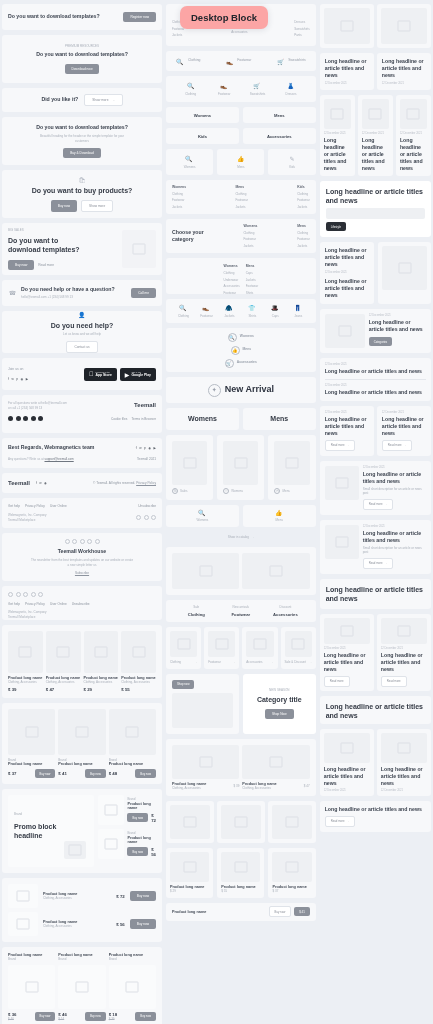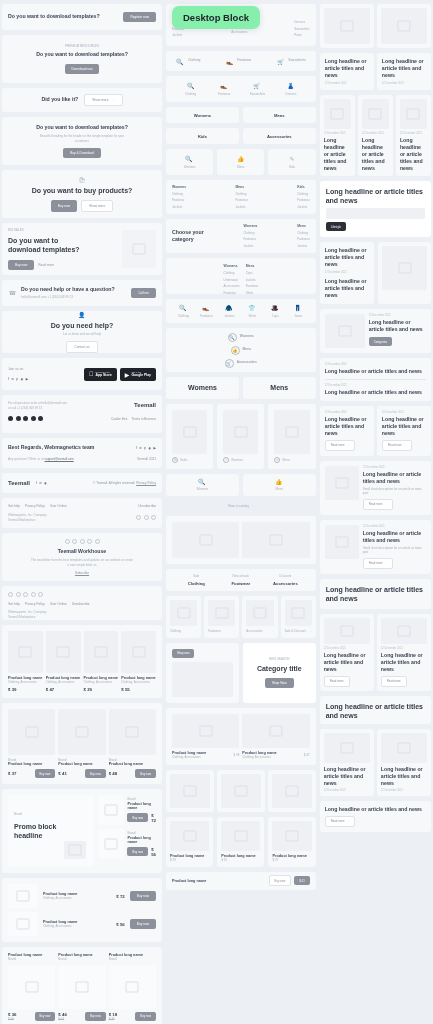--- a/index.html
+++ b/index.html
@@ -66,22 +66,22 @@
   .ico.plain{border:none;font-size:6px;color:#b0b6c0;}
 
   .soc{width:5px;height:5px;border-radius:50%;background:#2b2f36;display:inline-block;}
   .soc.o{background:none;border:0.6px solid #c3c8d0;}
   .socrow{display:flex;gap:2.5px;align-items:center;}
   .socgly{font-size:3.2px;color:#5a6069;}
 
   .divider{height:0.5px;background:#e4e7ec;width:100%;}
 
   .desktop-title{
-    position:absolute;left:172px;top:6px;z-index:20;
-    background:#86efac;border-radius:7px;padding:6px 11px;
+    position:absolute;left:180px;top:6px;z-index:20;
+    background:#fca5a5;border-radius:7px;padding:6px 11px;
     font-size:9.5px;font-weight:bold;color:#22262d;
     box-shadow:0 1px 6px rgba(40,50,70,.13);
   }
 
   .store-badge{background:#1f2329;border-radius:2px;color:#fff;
     display:flex;align-items:center;gap:2px;padding:3px 5px;}
   .store-badge .sb-t{font-size:1.9px;opacity:.8;line-height:1.2;}
   .store-badge .sb-b{font-size:3.4px;font-weight:bold;line-height:1.2;}
   .pgrid4{display:grid;grid-template-columns:repeat(4,1fr);gap:3px;}
   .pgrid3{display:grid;grid-template-columns:repeat(3,1fr);gap:3px;}
@@ -639,20 +639,24 @@
         <span class="row center g3">
           <span class="ico">👍</span>
           <span class="t-lbl" style="font-weight:bold">Mens</span>
         </span>
         <span class="row center g3">
           <span class="ico">🛒</span>
           <span class="t-lbl" style="font-weight:bold">Accessories</span>
         </span>
       </div>
 
+      <div class="card row ctr g4" style="height:26px">
+        <span class="ico big">✦</span>
+        <span class="t-head-xl">New Arrival</span>
+      </div>
 
       <div class="row g4">
         <div class="card ctr row grow" style="height:22px">
           <span class="t-head-lg">Womens</span>
         </div>
         <div class="card ctr row grow" style="height:22px">
           <span class="t-head-lg">Mens</span>
         </div>
       </div>
 

